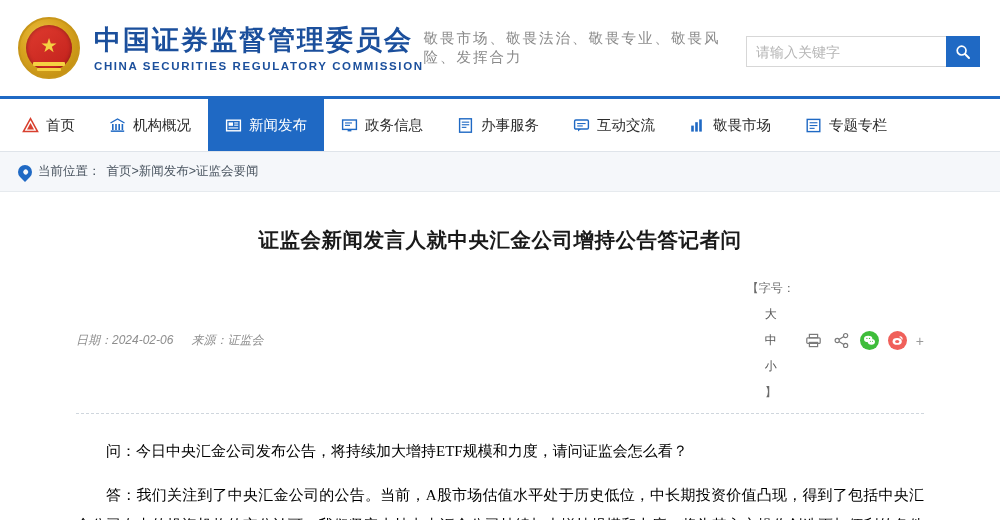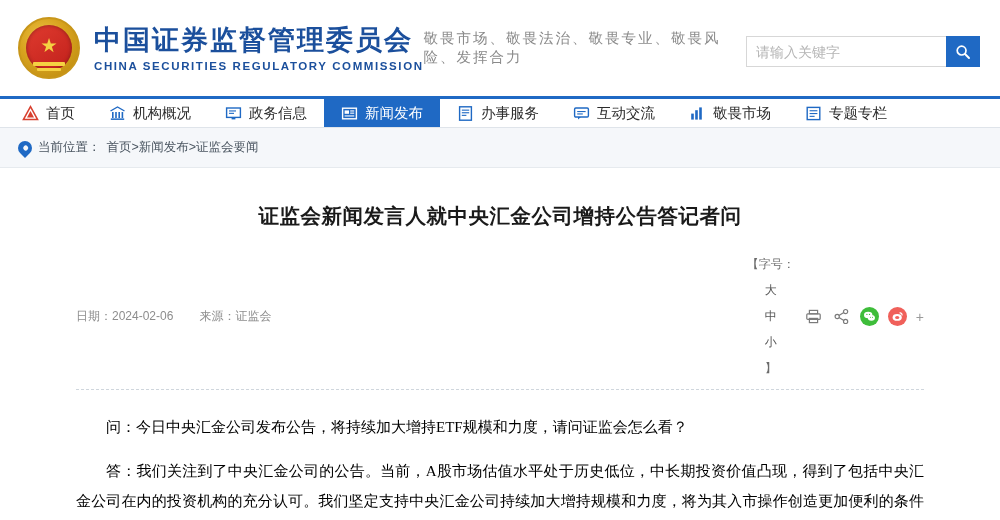--- a/index.html
+++ b/index.html
@@ -119,21 +119,21 @@
     border: none;
     display: flex;
     align-items: center;
     justify-content: center;
     cursor: pointer;
   }
   .search-btn svg { display: block; }
 
   
   .nav {
-    height: 32px;
+    height: 56px;
     background: #ffffff;
     border-top: 3px solid #1f69c4;
     border-bottom: 1px solid #dfe4ea;
     display: flex;
     align-items: stretch;
     padding-left: 18px;
   }
   .nav-item {
     display: flex;
     align-items: center;
@@ -200,21 +200,21 @@
     color: #1a1a1a;
     letter-spacing: .5px;
   }
   .meta-row {
     margin-top: 26px;
     display: flex;
     align-items: center;
     font-size: 12px;
     color: #8d8d8d;
   }
-  .meta-left { display: flex; gap: 26px; }
+  .meta-left { display: flex; gap: 18px; font-style: italic; }
   .meta-right {
     margin-left: auto;
     display: flex;
     align-items: center;
     gap: 9px;
     color: #6b6b6b;
     font-size: 12px;
   }
   .fontsize-group { display: flex; align-items: center; gap: 9px; flex-direction: column; }
   .fs-opt { cursor: pointer; color: #555; }
@@ -296,43 +296,43 @@
         <rect x="3" y="7" width="1.6" height="6" fill="#1f69c4"></rect>
         <rect x="6.2" y="7" width="1.6" height="6" fill="#1f69c4"></rect>
         <rect x="9.4" y="7" width="1.6" height="6" fill="#1f69c4"></rect>
         <rect x="12.6" y="7" width="1.6" height="6" fill="#1f69c4"></rect>
         <rect x="1.8" y="13.4" width="13.4" height="1.5" fill="#1f69c4"></rect>
       </svg>
     </span>
     <span>机构概况</span>
   </div>
 
-  <div class="nav-item">
-    <span class="nav-ico">
-      <svg width="17" height="17" viewBox="0 0 17 17">
-        <rect x="1.6" y="3" width="13.8" height="9.4" fill="none" stroke="#1f69c4" stroke-width="1.4"></rect>
-        <rect x="4" y="5.4" width="7" height="1.1" fill="#1f69c4"></rect>
-        <rect x="4" y="7.8" width="5" height="1.1" fill="#1f69c4"></rect>
-        <rect x="6.6" y="12.6" width="3.8" height="1.8" fill="#1f69c4"></rect>
-      </svg>
-    </span>
-    <span>政务信息</span>
-  </div>
-
   <div class="nav-item active">
     <span class="nav-ico">
       <svg width="17" height="17" viewBox="0 0 17 17">
         <rect x="1.6" y="3.2" width="13.8" height="10.6" fill="none" stroke="#ffffff" stroke-width="1.4"></rect>
         <rect x="3.6" y="5.4" width="4.4" height="3.4" fill="#ffffff"></rect>
         <rect x="9.2" y="5.4" width="4" height="1.1" fill="#ffffff"></rect>
         <rect x="9.2" y="7.6" width="4" height="1.1" fill="#ffffff"></rect>
         <rect x="3.6" y="10.4" width="9.6" height="1.1" fill="#ffffff"></rect>
       </svg>
     </span>
     <span>新闻发布</span>
+  </div>
+
+  <div class="nav-item">
+    <span class="nav-ico">
+      <svg width="17" height="17" viewBox="0 0 17 17">
+        <rect x="1.6" y="3" width="13.8" height="9.4" fill="none" stroke="#1f69c4" stroke-width="1.4"></rect>
+        <rect x="4" y="5.4" width="7" height="1.1" fill="#1f69c4"></rect>
+        <rect x="4" y="7.8" width="5" height="1.1" fill="#1f69c4"></rect>
+        <rect x="6.6" y="12.6" width="3.8" height="1.8" fill="#1f69c4"></rect>
+      </svg>
+    </span>
+    <span>政务信息</span>
   </div>
 
   <div class="nav-item">
     <span class="nav-ico">
       <svg width="17" height="17" viewBox="0 0 17 17">
         <rect x="2.6" y="1.8" width="11.8" height="13.4" fill="none" stroke="#1f69c4" stroke-width="1.4"></rect>
         <rect x="4.8" y="4.6" width="7.4" height="1.1" fill="#1f69c4"></rect>
         <rect x="4.8" y="7.2" width="7.4" height="1.1" fill="#1f69c4"></rect>
         <rect x="4.8" y="9.8" width="4.6" height="1.1" fill="#1f69c4"></rect>
       </svg>

